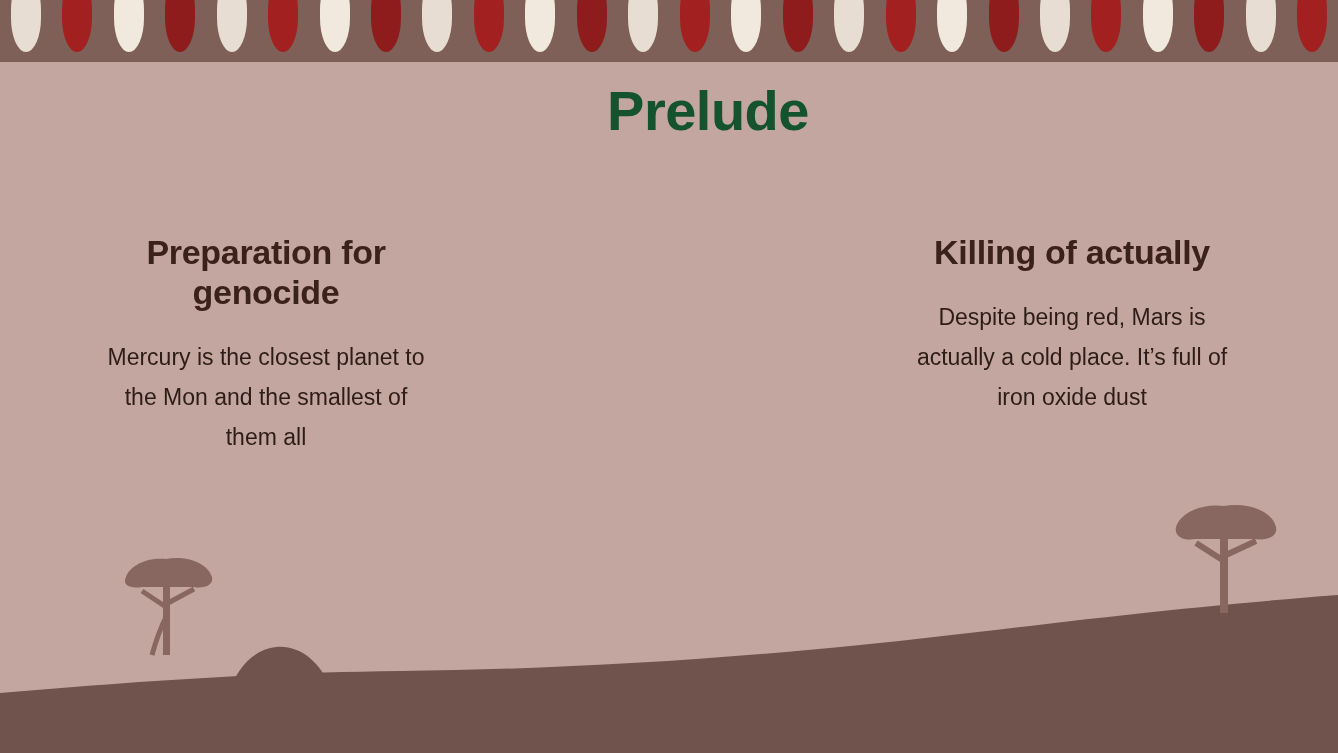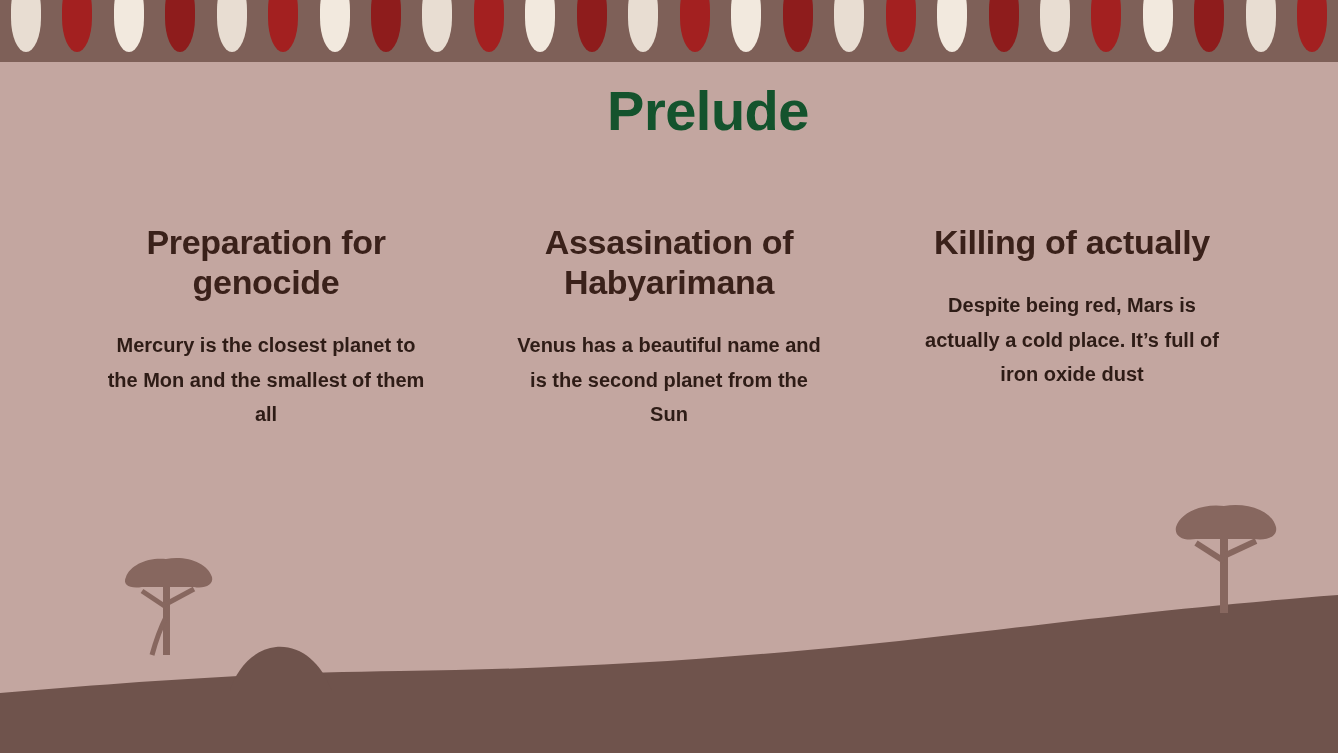--- a/index.html
+++ b/index.html
@@ -72,45 +72,44 @@
     text-align: center;
     font-size: 56px;
     font-weight: bold;
     color: #14532d;
     letter-spacing: -0.5px;
     padding-left: 39px;
   }
 
   .columns {
     position: absolute;
-    top: 222px;
+    top: 232px;
     left: 96px;
     width: 1146px;
     display: flex;
     justify-content: space-between;
   }
   .col {
     width: 340px;
     text-align: center;
   }
   .col-title {
     font-size: 34px;
     font-weight: bold;
     color: #3a211a;
     line-height: 1.18;
     letter-spacing: -0.3px;
     margin: 0 0 26px 0;
   }
   .col-body {
-    font-size: 20px;
+    font-size: 23px;
     color: #2e1c16;
     line-height: 1.73;
     margin: 9px auto;
     max-width: 320px;
-    font-weight: bold;
   }
 </style>
 </head>
 <body>
 
 <div class="slide">
 
   <svg class="ground" viewBox="0 0 1338 220" preserveAspectRatio="none">
     <path d="M0 160 C 120 150, 240 140, 400 138 C 560 136, 700 128, 860 112
              C 1000 98, 1130 78, 1338 62 L1338 220 L0 220 Z" fill="#6f534c"></path>
@@ -171,23 +170,19 @@
 
   <div class="content">
     <div class="slide-title">Prelude</div>
 
     <div class="columns">
       <div class="col">
         <div class="col-title">Preparation for genocide</div>
         <div class="col-body">Mercury is the closest planet to the Mon and the smallest of them all</div>
       </div>
       <div class="col">
-        <div class="col-title">Assasination of Habyarimana</div>
-        <div class="col-body">Venus has a beautiful name and is the second planet from the Sun</div>
-      </div>
-      <div class="col">
         <div class="col-title">Killing of actually</div>
         <div class="col-body">Despite being red, Mars is actually a cold place. It’s full of iron oxide dust</div>
       </div>
     </div>
   </div>
 
 </div>
 
 </body></html>

